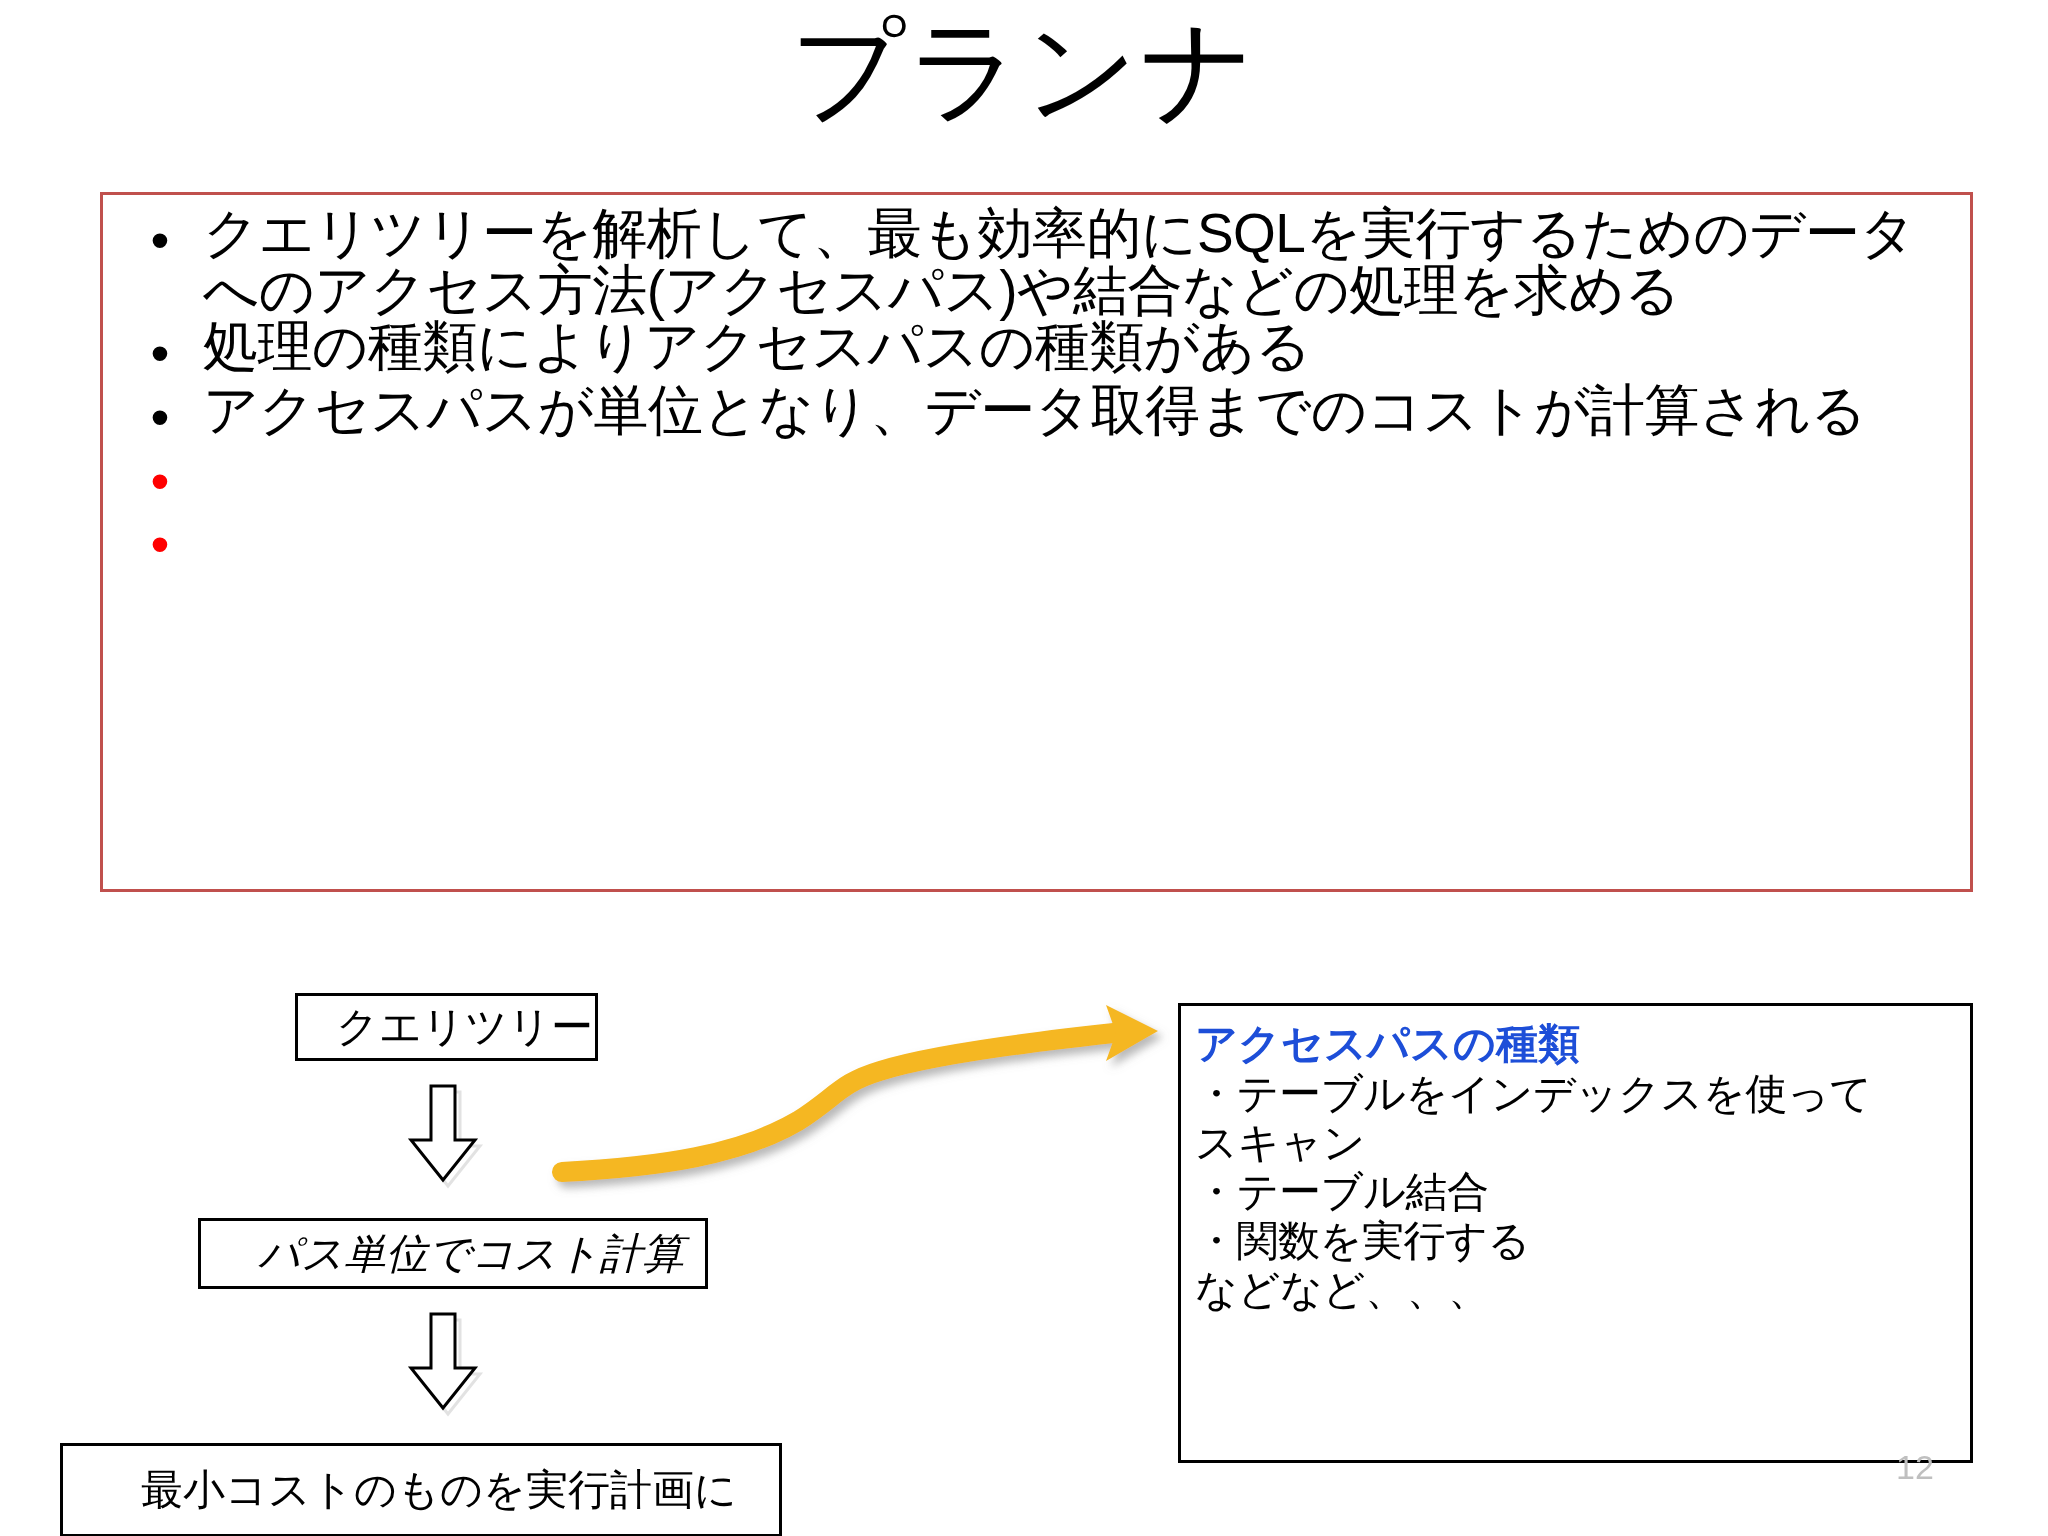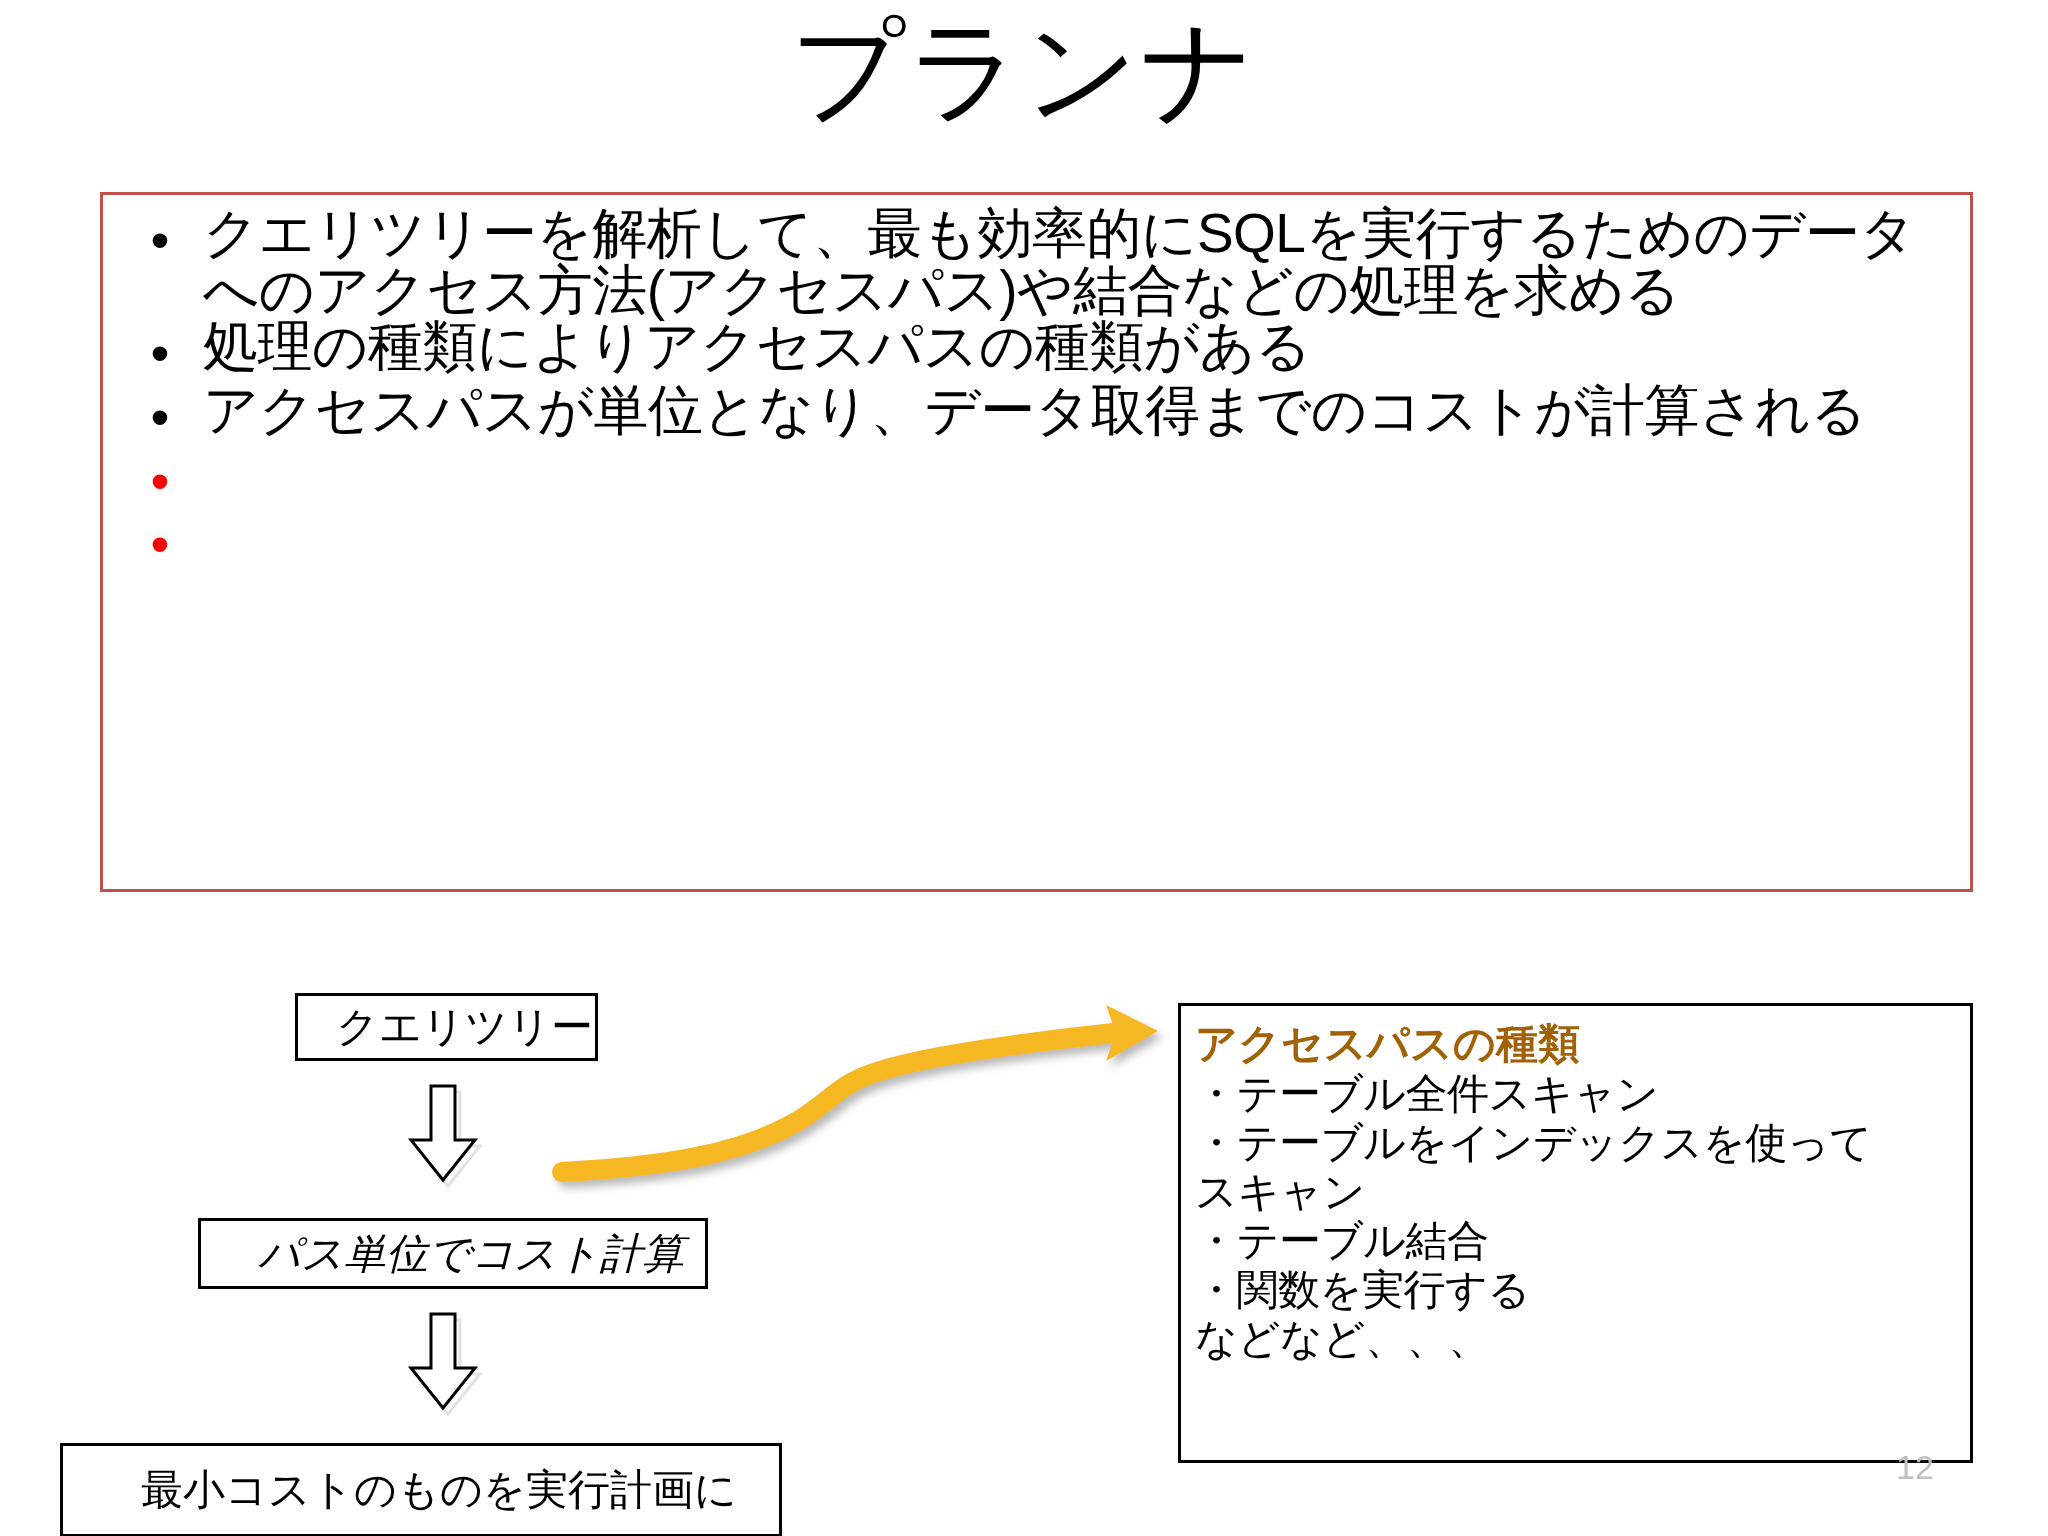--- a/index.html
+++ b/index.html
@@ -137,21 +137,21 @@
     height: 460px;
     box-sizing: border-box;
     border: 3px solid #000000;
     background: #ffffff;
     padding: 14px 10px 0 14px;
   }
   #access-path-heading {
     font-size: 42px;
     line-height: 1.16;
     font-weight: bold;
-    color: #a16207;
+    color: #1d4ed8;
     letter-spacing: 0px;
     white-space: nowrap;
   }
   .access-path-line {
     font-size: 42px;
     line-height: 1.17;
     color: #000000;
     letter-spacing: -0.5px;
     white-space: nowrap;
   }
@@ -228,21 +228,20 @@
     </filter>
   </defs>
   <g filter="url(#soft-shadow)">
     <path d="M 22 187 C 120 182, 200 170, 258 136 C 296 112, 300 98, 340 86 C 390 70, 500 56, 574 48" fill="none" stroke="#f5b721" stroke-width="20" stroke-linecap="round"></path>
     <polygon points="566,20 618,46 566,76 576,48" fill="#f5b721"></polygon>
   </g>
 </svg>
 
 <div id="access-path-box">
   <div id="access-path-heading">アクセスパスの種類</div>
-  <div class="access-path-line">・テーブル全件スキャン</div>
   <div class="access-path-line">・テーブルをインデックスを使って</div>
   <div class="access-path-line">スキャン</div>
   <div class="access-path-line">・テーブル結合</div>
   <div class="access-path-line">・関数を実行する</div>
   <div class="access-path-line">などなど、、、</div>
 </div>
 
 <div id="page-number">12</div>
 
 </body></html>

